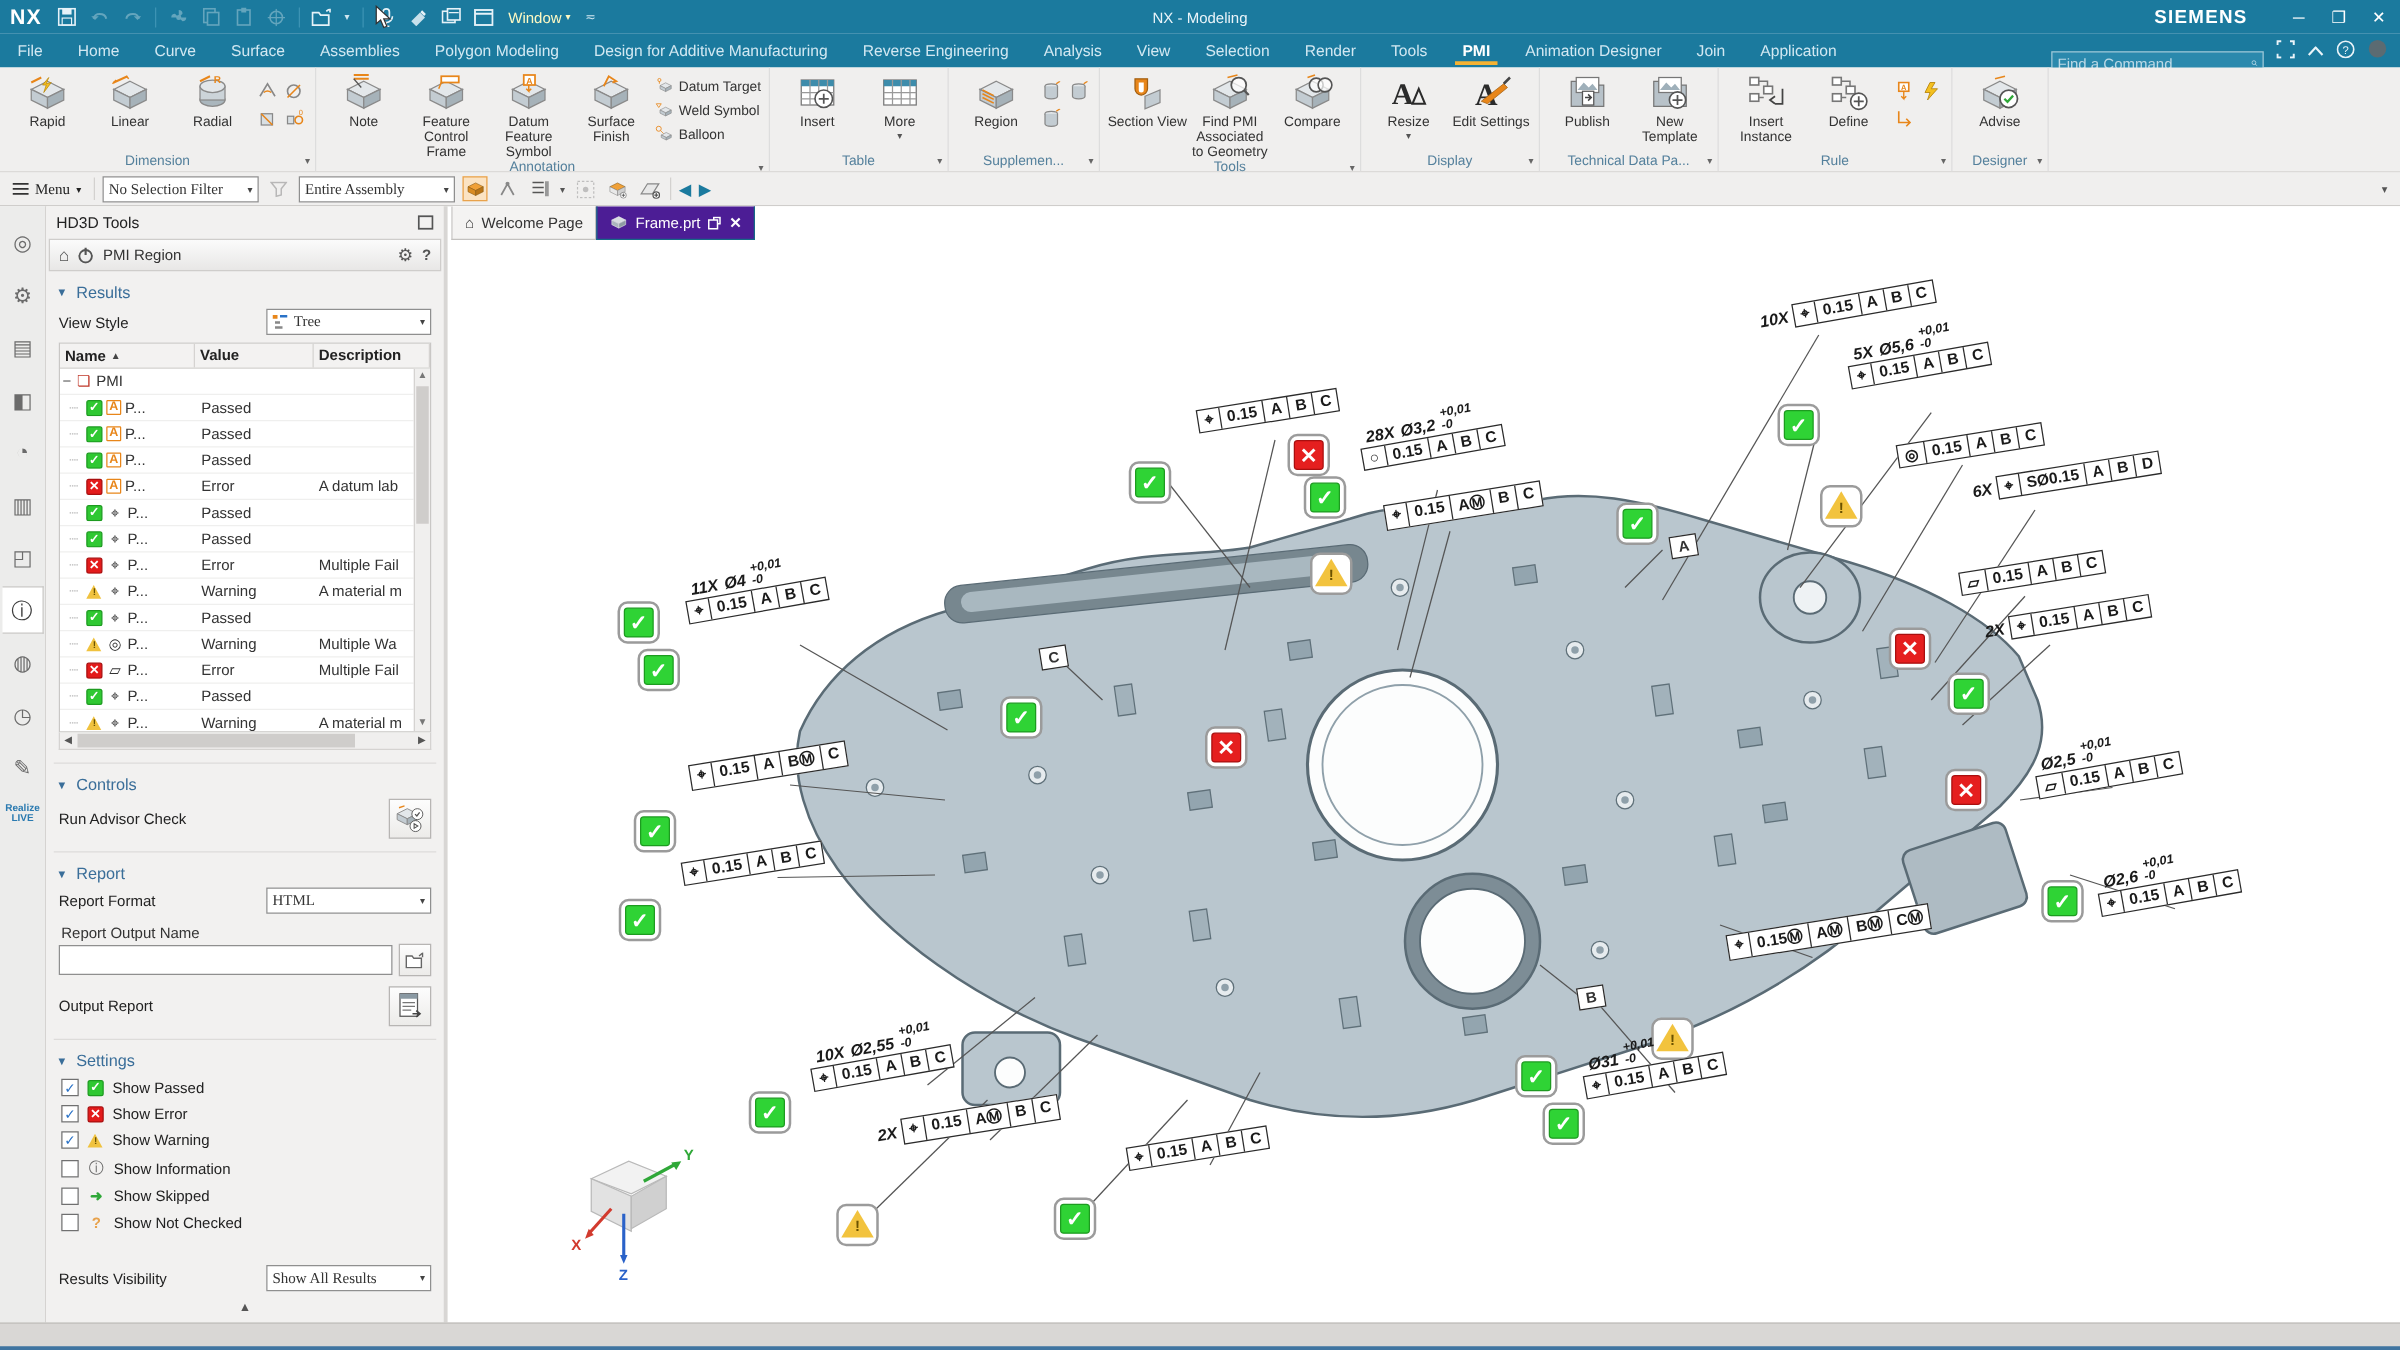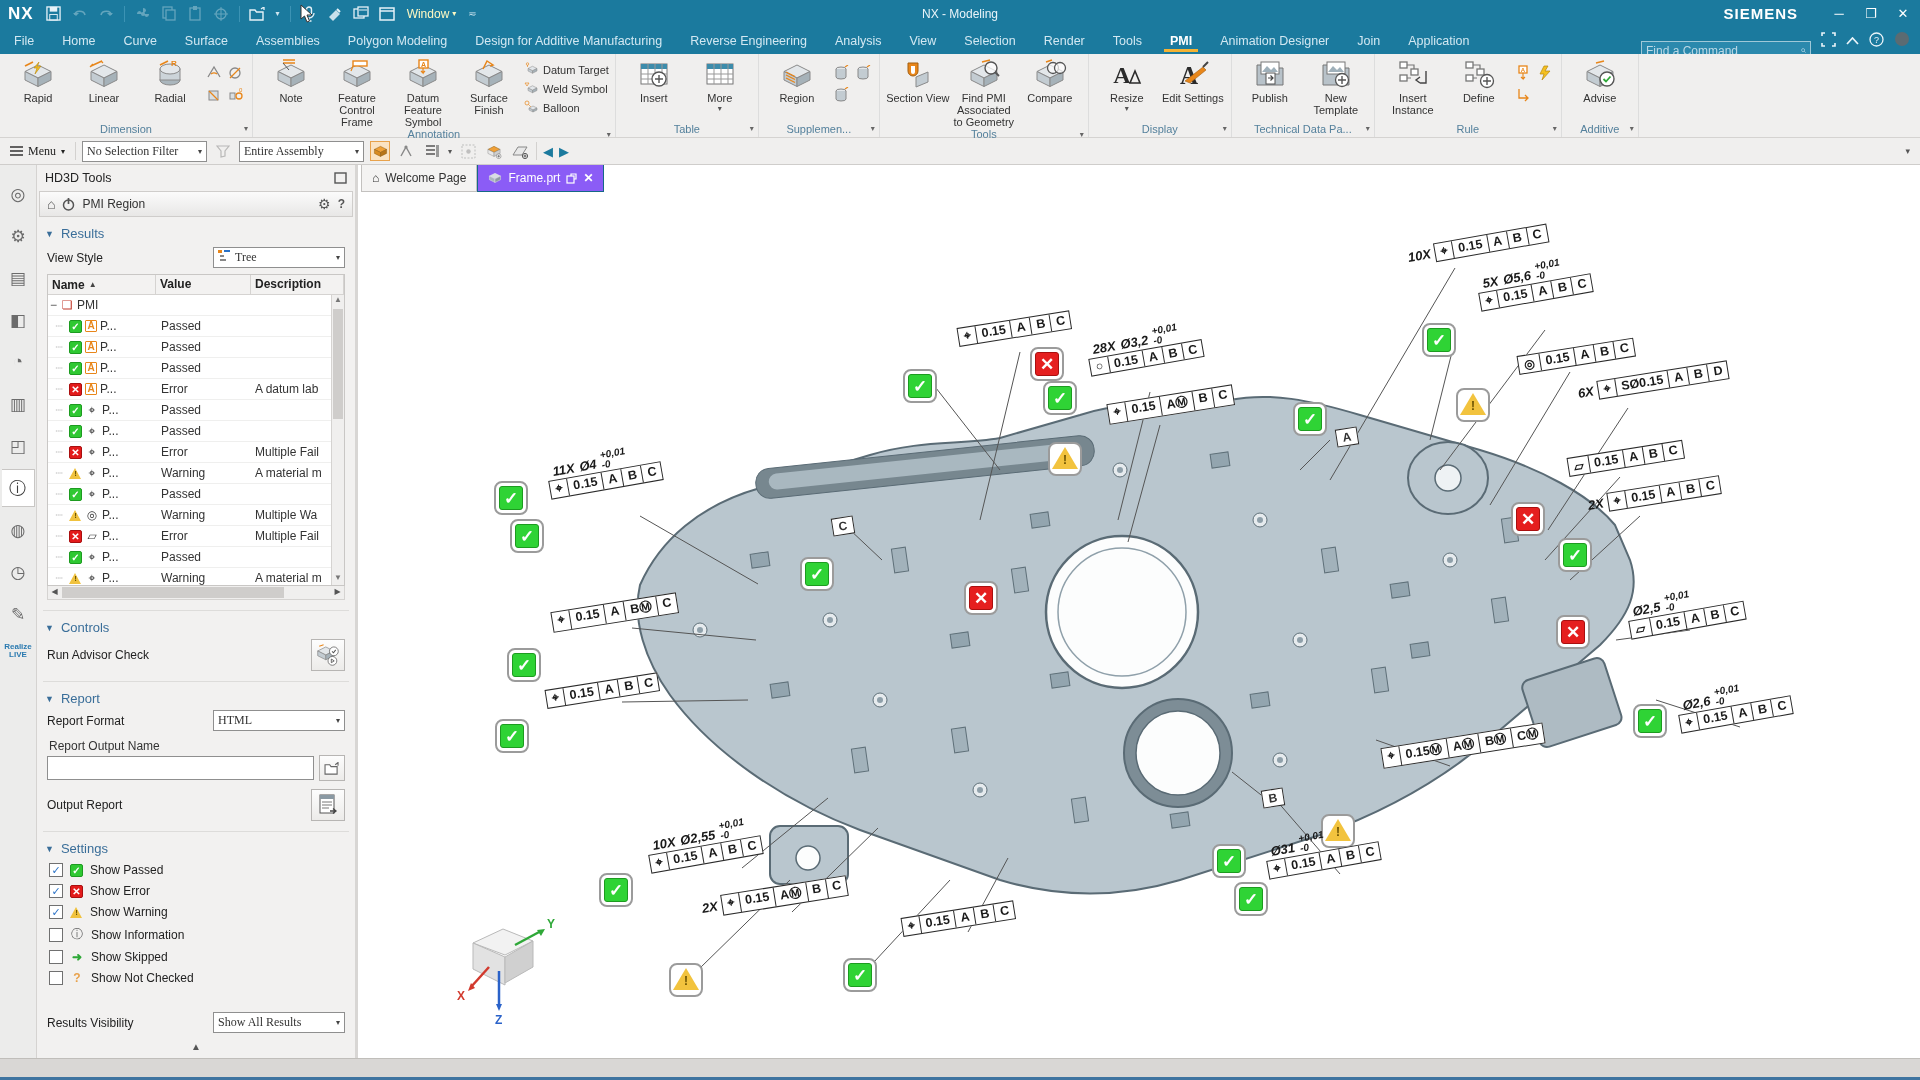--- a/index.html
+++ b/index.html
@@ -105,21 +105,21 @@
   .divider { height:1px; background:#dddcda; margin:10px 6px 0 6px; }
   .sq-btn { width:34px; height:32px; background:linear-gradient(#fdfdfd,#eceb e9); background:linear-gradient(#fdfdfd,#ecebe9); border:1px solid #b7b5b3; display:flex; align-items:center; justify-content:center; }
   .field { height:24px; background:#fff; border:1px solid #8f8f8f; flex:1; }
   .chk-row { display:flex; align-items:center; gap:7px; margin:7px 12px; font-size:12px; color:#222; }
   .cb { width:14px; height:14px; border:1px solid #707070; background:#fff; display:flex; align-items:center; justify-content:center; font-size:11px; color:#2a72c7; }
   .collapse-arrow { text-align:center; color:#555; font-size:10px; margin-top:8px; }
   
   .viewport { position:absolute; left:361px; top:165px; width:1559px; height:893px; background:#fff; overflow:hidden; }
   .tabstrip { position:absolute; left:0; top:0; height:27px; display:flex; z-index:5; }
   .vtab { display:flex; align-items:center; gap:6px; padding:0 10px; font-size:12px; border:1px solid #c3c1bf; border-top:none; background:#f4f3f2; color:#333; }
-  .vtab.active { background:#8b5cf6; color:#fff; border-color:#166887; }
+  .vtab.active { background:#4c1d95; color:#fff; border-color:#166887; }
   .vtab .tic { font-size:12px; }
   .anno-layer { position:absolute; left:-361px; top:-165px; width:1920px; height:1080px; pointer-events:none; }
   .anno-layer svg.underlay { position:absolute; left:0; top:0; }
   .badge { position:absolute; width:34px; height:34px; margin:-17px 0 0 -17px; background:#fff; border:2px solid #9b9b9b; border-radius:8px; display:flex; align-items:center; justify-content:center; pointer-events:auto; }
   .badge .in { width:24px; height:24px; border-radius:3px; display:flex; align-items:center; justify-content:center; color:#fff; font-size:17px; font-weight:bold; }
   .badge.pass .in { background:#2fd335; border:1px solid #1d9b20; }
   .badge.error .in { background:#e51f1f; border:1px solid #a90f0f; }
   .badge.warning .in { background:transparent; position:relative; width:26px; height:24px;}
   .badge.warning .in::before { content:""; position:absolute; left:0; top:0; border-left:13px solid transparent; border-right:13px solid transparent; border-bottom:22px solid #f2c33e; }
   .badge.warning .in::after { content:"!"; position:absolute; top:6px; left:0; right:0; text-align:center; color:#6b5200; font-size:12px; }
@@ -643,21 +643,21 @@
               <path d="M3 12.5V21l13 6.5V19Z" fill="#c3ccd2" stroke="#8a8a8a"></path>
               <path d="M29 12.5V21l-13 6.5V19Z" fill="#a6b2b9" stroke="#8a8a8a"></path>
               <circle cx="23" cy="20" r="7" fill="#fff" stroke="#555" stroke-width="1.4"></circle>
               <path d="M19.5 20l2.5 2.5 4.5-5" fill="none" stroke="#2fa838" stroke-width="1.8"></path>
               <path d="M12 4l8-2" stroke="#e8861a" stroke-width="1.4"></path>
             </svg>
             <span class="lbl">Advise</span>
           </div>
         </div>
         <div class="rgroup-label">
-          <span>Additive</span>
+          <span>Designer</span>
           <span class="gdd">▾</span>
         </div>
       </div>
     </div>
 
   <div class="selbar">
     <div class="menu-btn">
       <svg width="13" height="10" viewBox="0 0 13 10">
           <path d="M0 1h13M0 5h13M0 9h13" stroke="#333" stroke-width="1.4"></path>
         </svg>
@@ -760,21 +760,21 @@
       <span style="color:#555;font-weight:bold">?</span>
     </div>
 
     <div class="sec-h">
         <span class="tri">▼</span>
         <span>Results</span>
       </div>
     <div class="row-line">
       <span class="lab">View Style</span>
       <div class="combo" style="width:132px">
-        <span style="display:flex;gap:5px">
+        <span style="display:flex;align-items:center;gap:5px">
             <svg width="12" height="12" viewBox="0 0 12 12">
               <rect x="0" y="0" width="4" height="3" fill="#e8861a"></rect>
               <rect x="6" y="0" width="6" height="2" fill="#2a72c7"></rect>
               <rect x="2" y="5" width="4" height="2" fill="#888"></rect>
               <rect x="2" y="9" width="6" height="2" fill="#888"></rect>
             </svg>
             <span>Tree</span>
           </span>
           <span class="dd">▾</span>
       </div>

